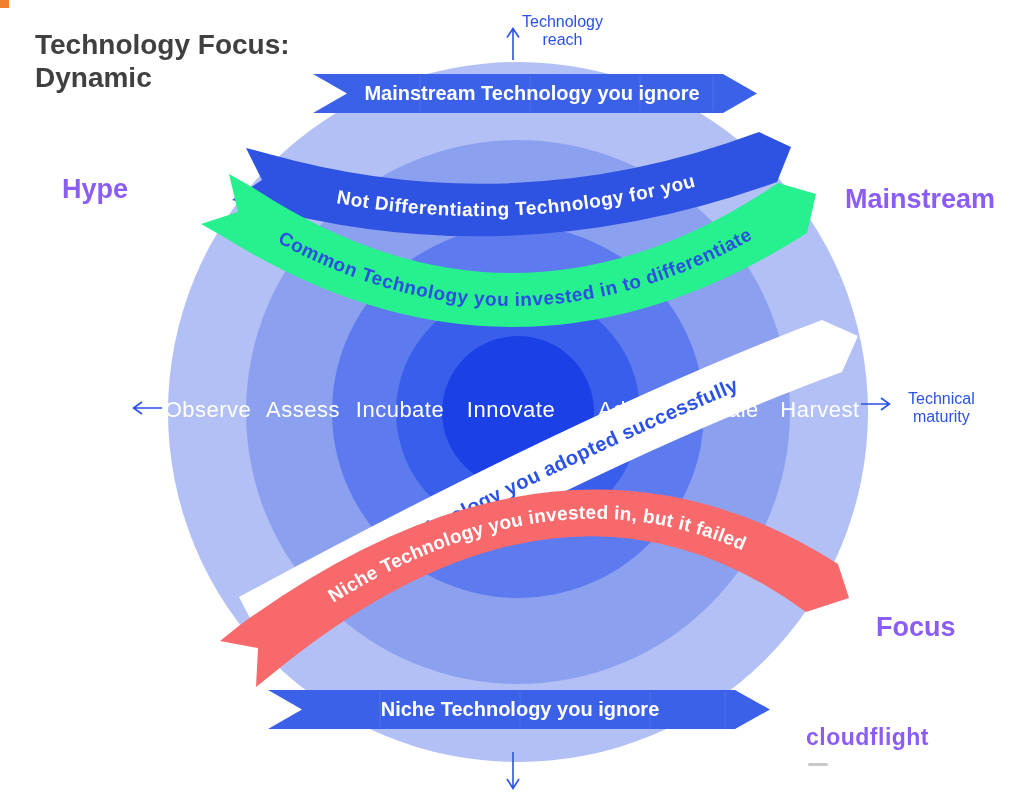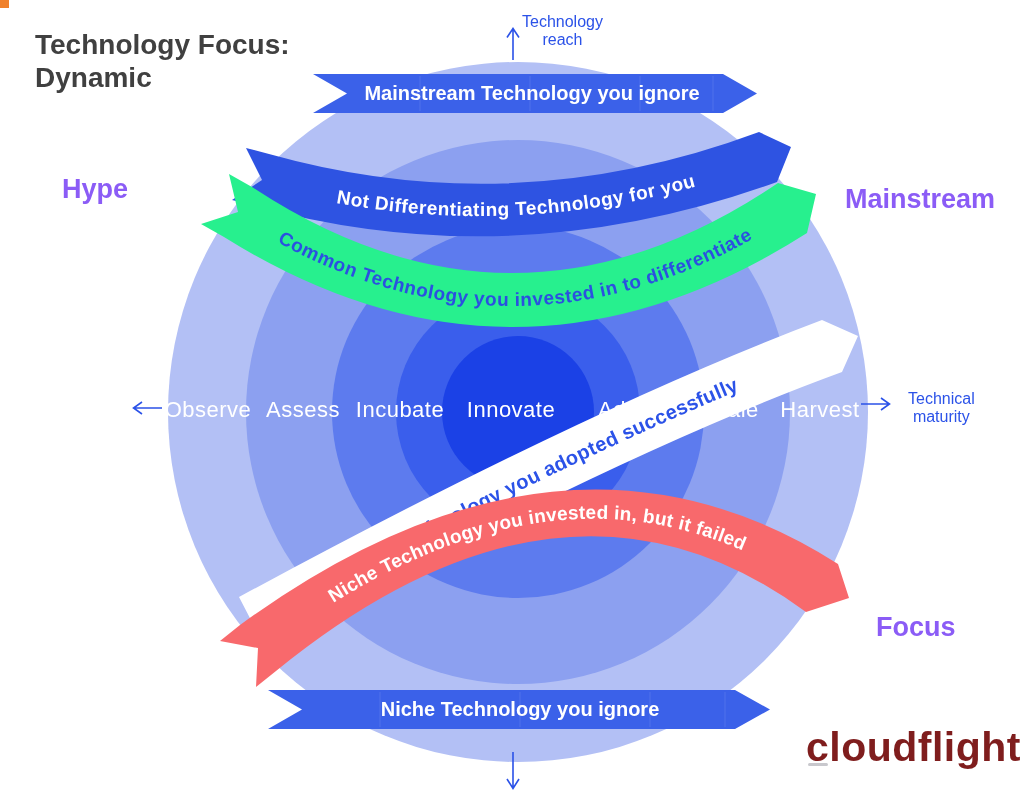--- a/index.html
+++ b/index.html
@@ -10,21 +10,21 @@
   .overlay{position:absolute;white-space:pre-line;}
   .title{left:35px;top:28px;width:320px;font-size:28px;font-weight:700;color:#404040;line-height:1.18;}
   .axis-note{font-size:16px;font-weight:500;color:#2b52e8;line-height:1.15;}
   .v-note{left:522px;top:13px;text-align:center;}
   .h-note{left:897px;top:390px;text-align:center;margin-left:11px;}
   .quad{font-size:27px;font-weight:600;color:#8b5cf6;}
   .q-tl{left:62px;top:174px;}
   .q-tr{left:845px;top:184px;}
   .q-bl{left:40px;top:612px;}
   .q-br{left:876px;top:612px;}
-  .logo{left:806px;top:724px;font-size:41px;font-weight:600;color:#7f1d1d;letter-spacing:.5px;}
+  .logo{left:806px;top:724px;font-size:23px;font-weight:600;color:#8b5cf6;letter-spacing:.5px;}
   .logo-underline{position:absolute;left:808px;top:763px;width:20px;height:3px;background:#c8c8cd;border-radius:2px;}
   .corner-mark{position:absolute;left:0;top:0;width:9px;height:8px;background:#f0812c;}
 </style>
 </head>
 <body>
 
 <div id="stage">
 
   <svg id="diagram" width="1024" height="796" viewBox="0 0 1024 796">
     <defs>

